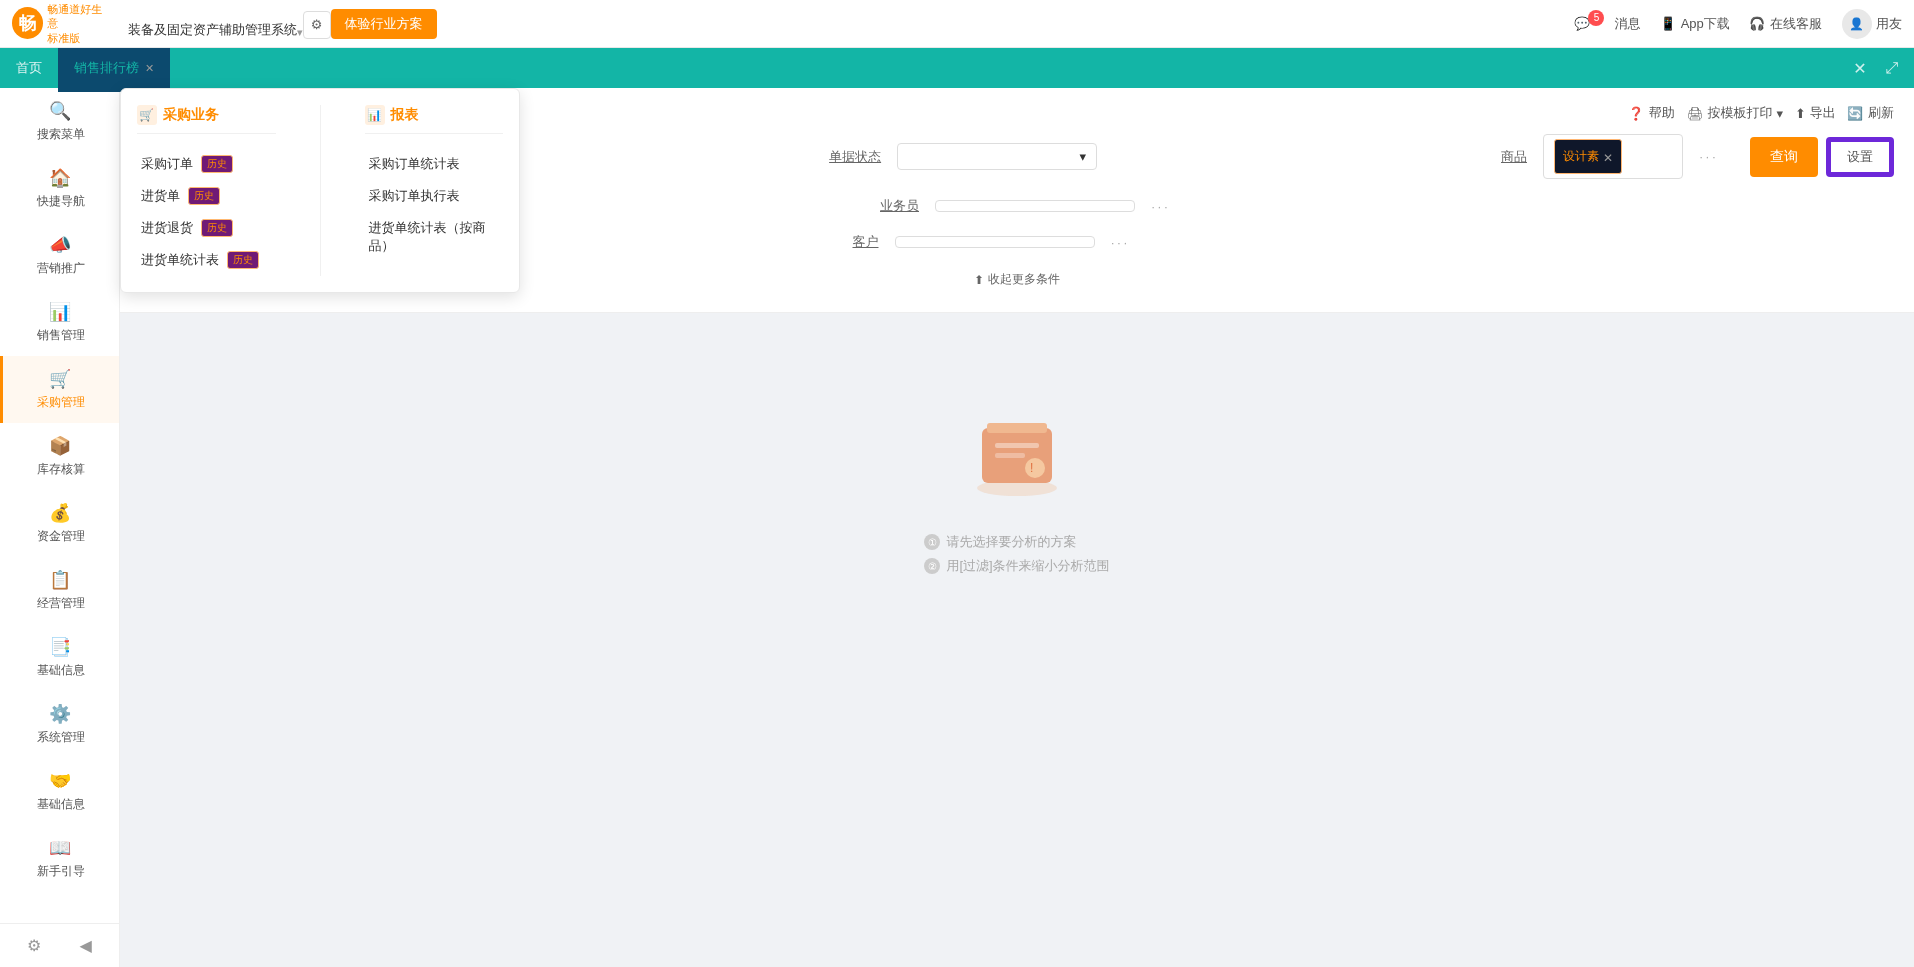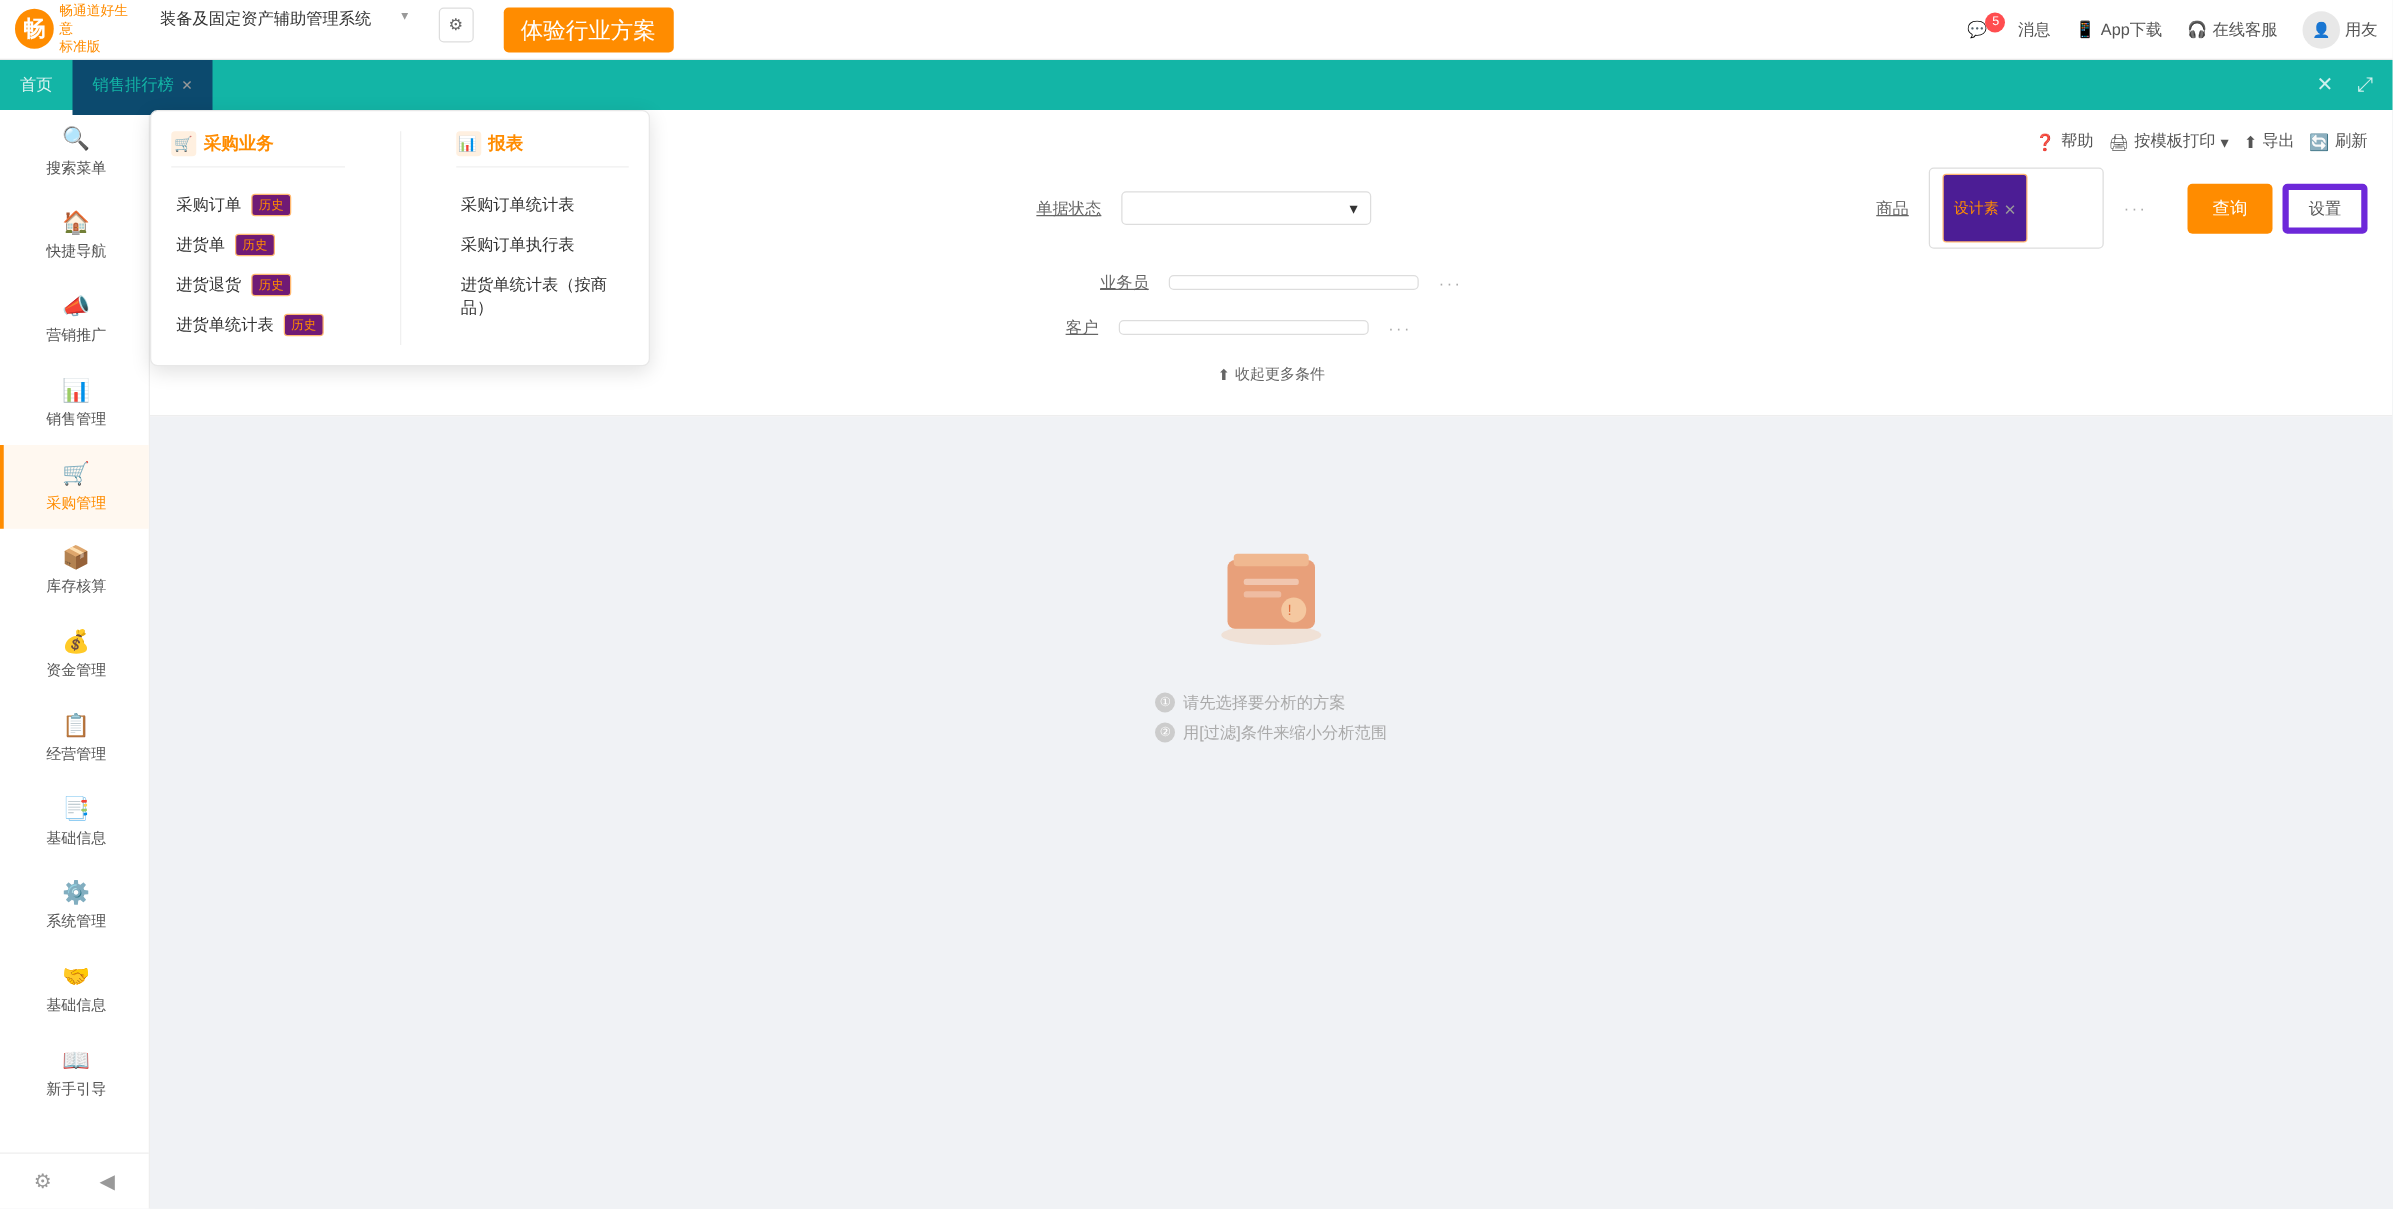--- a/index.html
+++ b/index.html
@@ -27,41 +27,41 @@
       width: 32px; height: 32px;
       background: #ff8c00;
       border-radius: 50%;
       display: flex; align-items: center; justify-content: center;
       color: #fff; font-size: 18px; font-weight: bold;
     }
     .logo-text { font-size: 11px; color: #ff8c00; line-height: 1.3; }
     .topbar-system {
       flex: 1;
       display: flex;
-      align-items: flex-start;
-      gap: 24px;
+      align-items: flex-end;
+      gap: 0;
       margin-left: 16px;
     }
     .system-name { font-size: 13px; color: #333; }
     .system-arrow { color: #999; font-size: 11px; }
     .gear-btn {
       width: 28px; height: 28px;
       border: 1px solid #ddd;
       border-radius: 4px;
       display: flex; align-items: center; justify-content: center;
       cursor: pointer; color: #666;
     }
     .industry-btn {
       background: #ff8c00;
       color: #fff;
       border: none;
       border-radius: 4px;
       padding: 6px 14px;
       cursor: pointer;
-      font-size: 18px;
+      font-size: 13px;
     }
     .topbar-right {
       display: flex;
       align-items: center;
       gap: 20px;
       margin-left: auto;
     }
     .topbar-right-item {
       display: flex; align-items: center; gap: 4px;
       color: #555; font-size: 13px; cursor: pointer;
@@ -199,24 +199,24 @@
       border-radius: 4px;
       padding: 5px 10px;
       font-size: 13px;
       min-width: 160px;
       color: #333;
       display: flex; align-items: center; justify-content: space-between;
       cursor: pointer; background: #fff;
     }
     .filter-tag {
       display: inline-flex; align-items: flex-end; gap: 4px;
-      background: #4c1d95;
+      background: #0f172a;
       border: 1px solid #ffb570;
       border-radius: 3px;
-      padding: 18px 8px;
+      padding: 8px 8px;
       font-size: 12px;
       color: #ff8c00;
     }
     .filter-tag-close { cursor: pointer; color: #999; }
     .date-shortcuts {
       display: flex; gap: 8px;
     }
     .date-shortcut {
       padding: 4px 10px;
       border: 1px solid #ddd;

